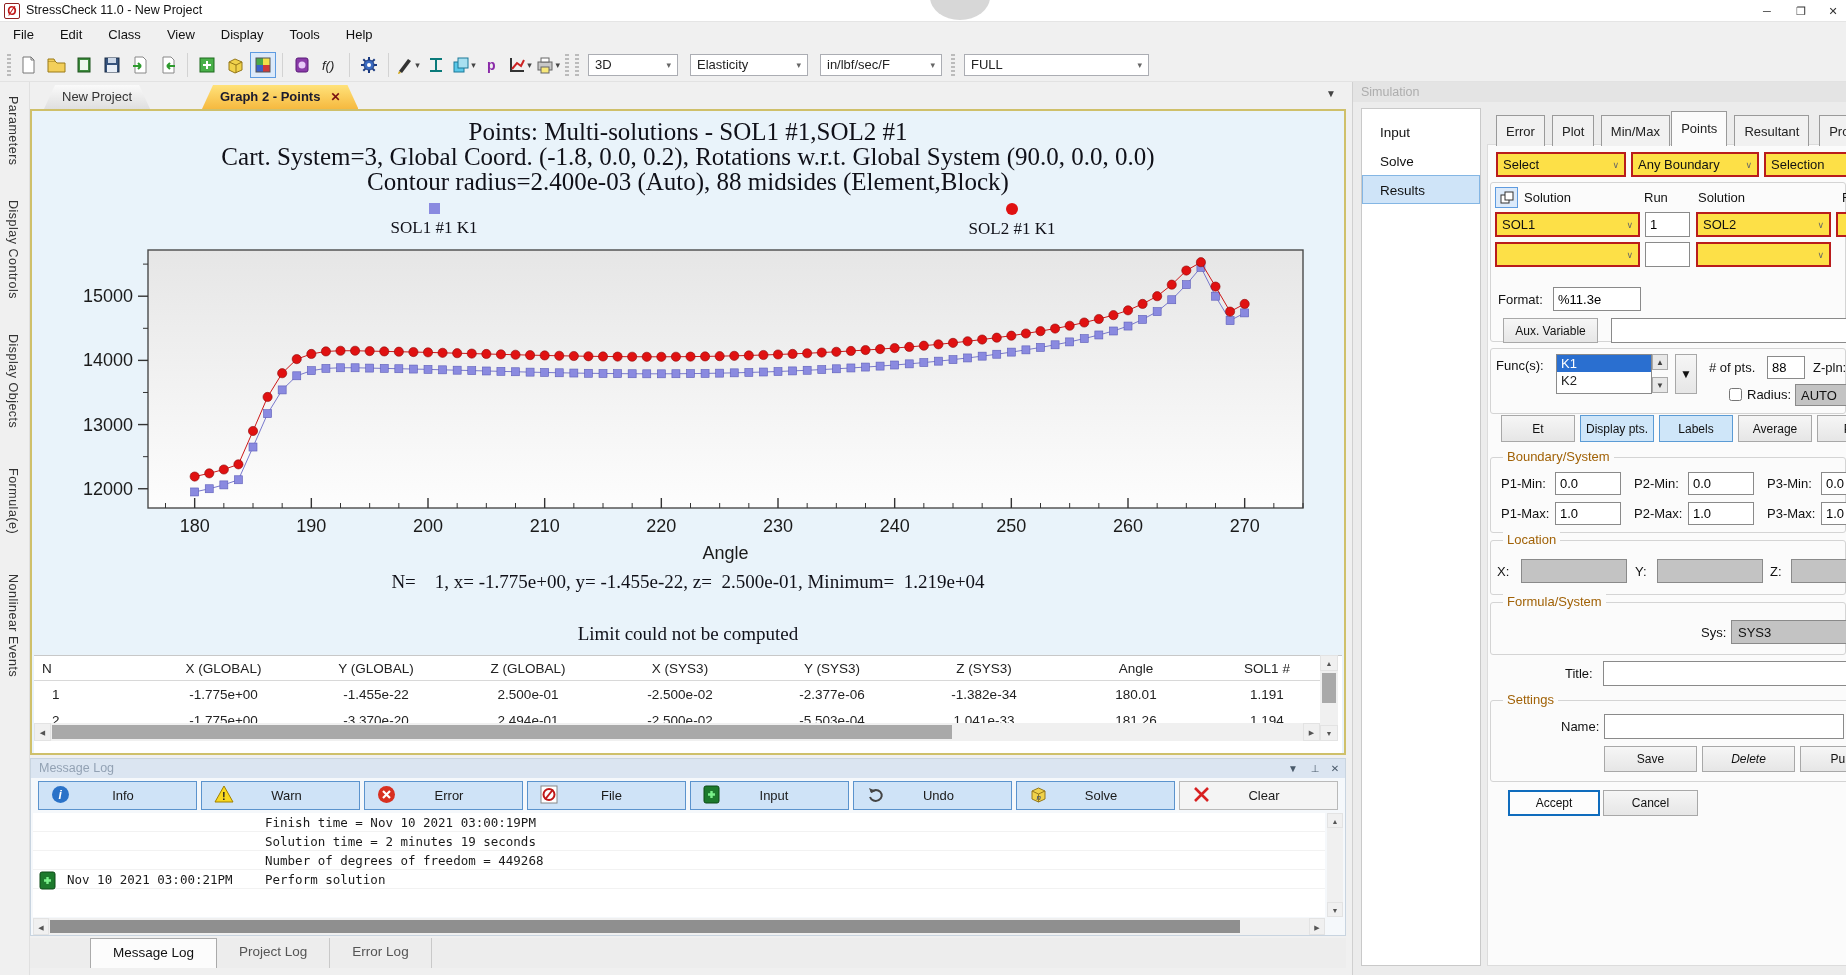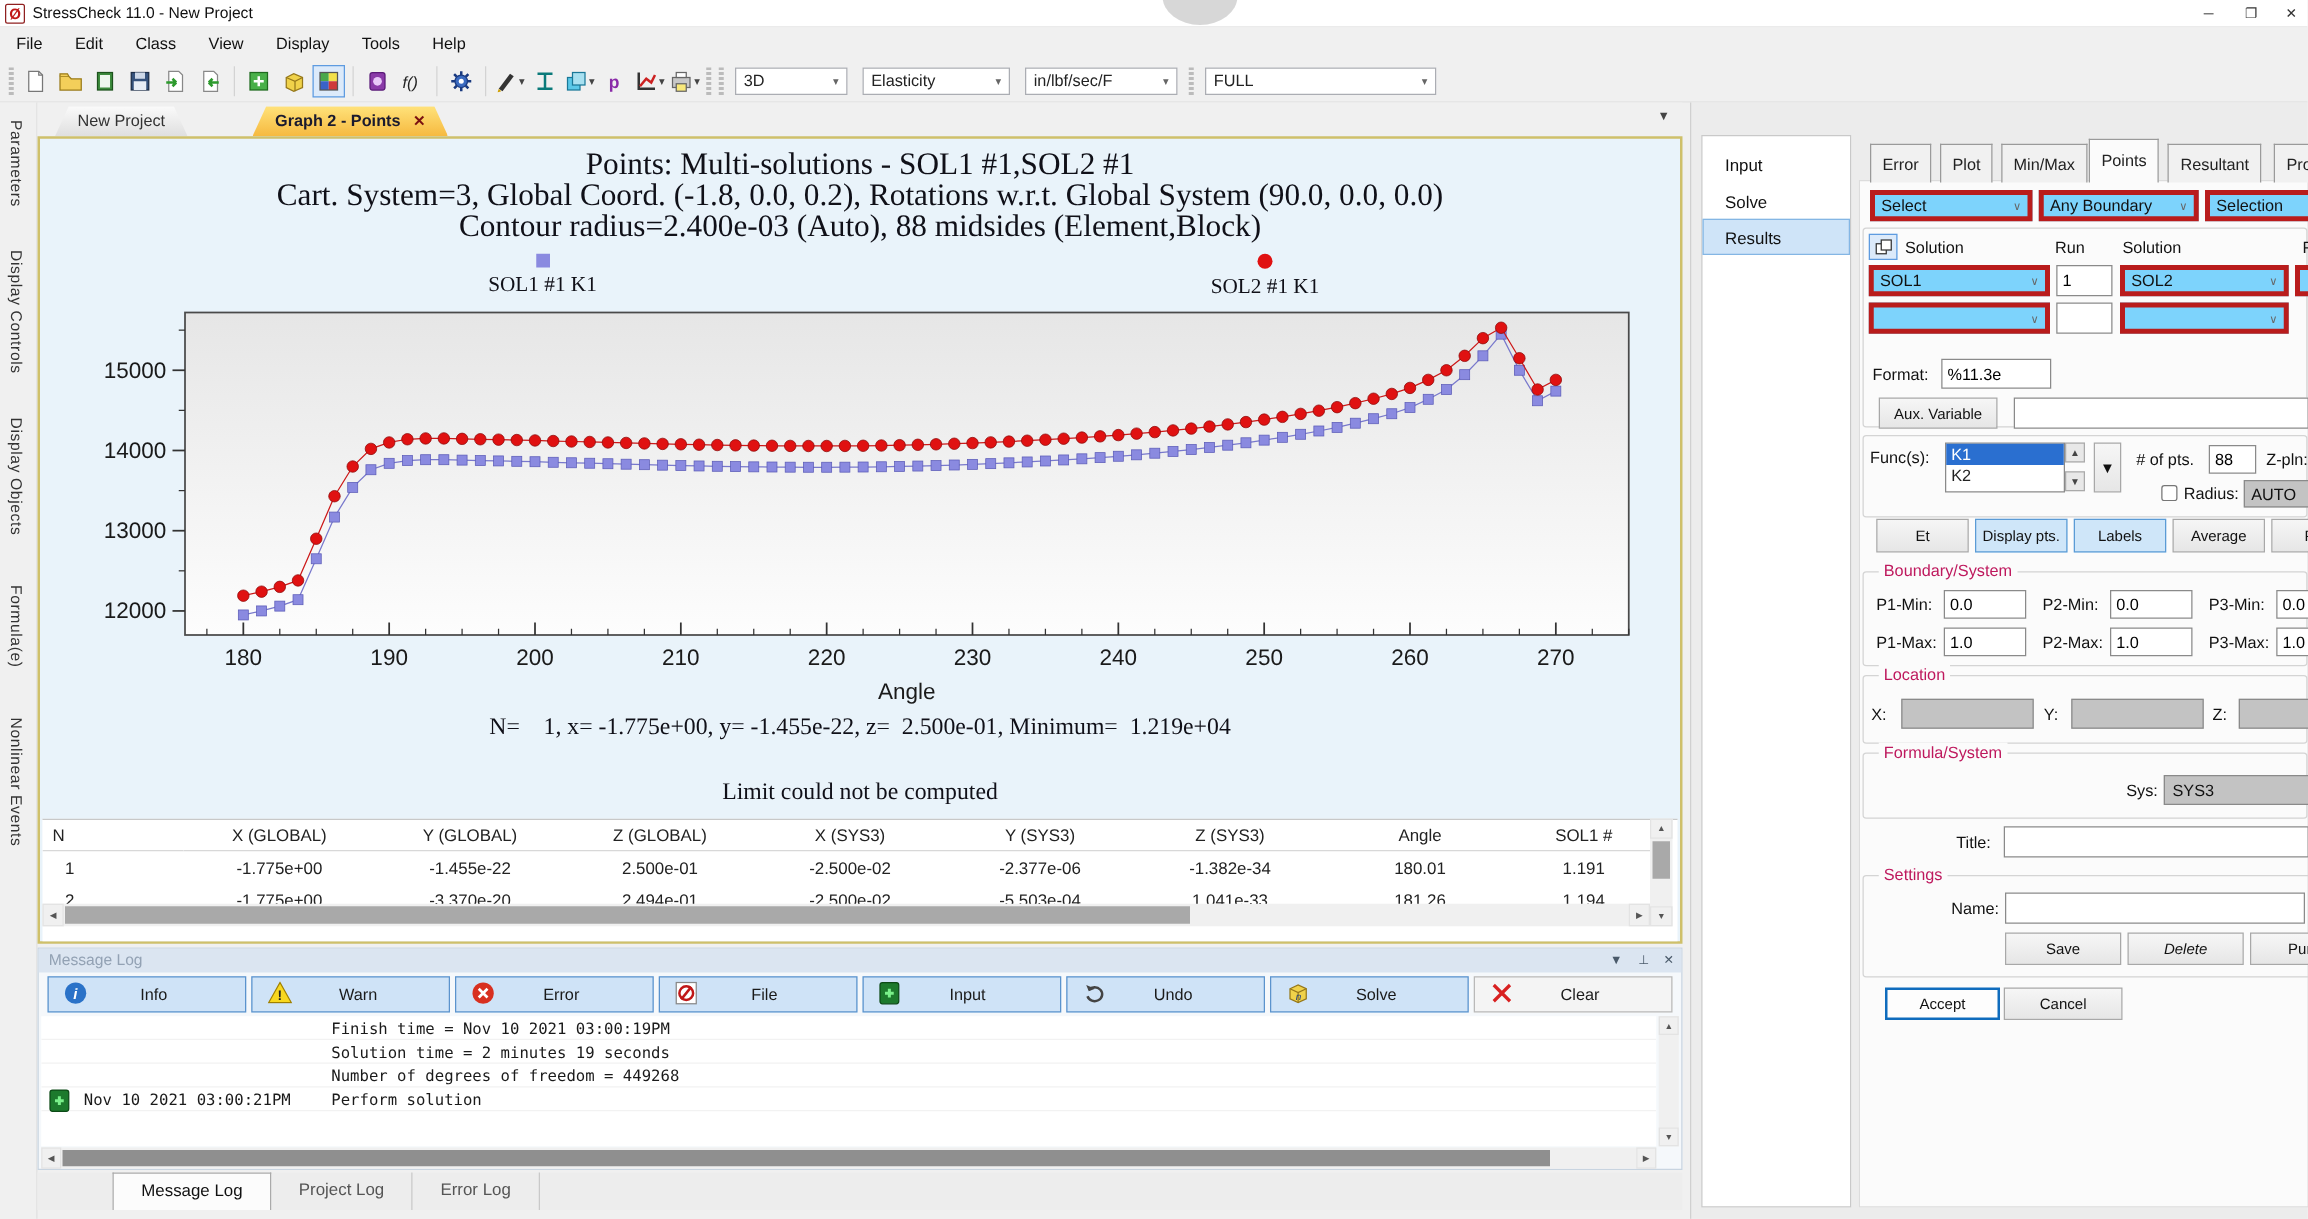--- a/index.html
+++ b/index.html
@@ -82,27 +82,27 @@
   
   #sim-panel { left:1352px; top:82px; width:494px; height:893px; background:#ececec; border-left:1px solid #d0d0d0; }
   #sim-titlebar { left:0; top:0; width:100%; height:20px; background:#e4e4e4; color:#adadad; font-size:12.5px; line-height:20px; padding-left:8px; }
   #sim-nav { left:8px; top:26px; width:120px; height:858px; background:#fff; border:1px solid #c9c9c9; padding-top:8px; }
   .sim-nav-item { height:29px; line-height:29px; padding-left:17px; font-size:13.5px; color:#111; border:1px solid transparent; }
   .sim-nav-item.active { background:#cfe4f8; border:1px solid #84b6e4; }
   #sim-body { left:134px; top:62px; width:360px; height:822px; background:#fbfbfb; border:1px solid #dcdcdc; }
   .sim-tab { position:absolute; top:33px; height:31px; line-height:31px; padding:0 9px; font-size:13px; background:#f1f1f1;
              border:1px solid #9a9a9a; border-bottom:none; color:#222; }
   .sim-tab.active { top:29px; height:35px; line-height:33px; background:#fbfbfb; z-index:3; }
-  .combo { background:#7dd3fc; border:4px solid #b91c1c; display:flex; align-items:center; justify-content:space-between;
+  .combo { background:#fde047; border:2px solid #b91c1c; display:flex; align-items:center; justify-content:space-between;
            padding:0 5px; font-size:13px; color:#111; }
   .tfield { background:#fff; border:1px solid #8a8a8a; font-size:13px; padding:0 4px; font-family:"Liberation Sans",sans-serif; }
   .gfield { background:#c3c3c3; border:1px solid #8a8a8a; }
   .slabel { font-size:13px; color:#111; white-space:nowrap; }
   .groupbox { border:1px solid #d4d4d4; border-radius:3px; }
-  .gb-title { position:absolute; top:-9px; left:12px; background:#fbfbfb; padding:0 4px; font-size:13px; color:#be185d; }
+  .gb-title { position:absolute; top:-9px; left:12px; background:#fbfbfb; padding:0 4px; font-size:13px; color:#a16207; }
   .sbtn { background:linear-gradient(#f6f6f6,#e6e6e6); border:1px solid #a8a8a8; font-size:12px; color:#111;
           text-align:center; display:flex; align-items:center; justify-content:center; }
   .sbtn.toggled { background:#cfe6f9; border:1px solid #5b9bd5; }
   .sbtn.default { border:2px solid #0f6cbd; background:#fdfdfd; }
   .listbox { background:#fff; border:1px solid #8a8a8a; font-size:13px; }
   .lb-item { padding:0 4px; height:17px; line-height:17px; }
   .lb-item.sel { background:#2a6fd0; color:#fff; }
   .spin { position:absolute; font-size:8px; color:#444; text-align:center; width:16px; height:16px; line-height:16px;
           background:#e8e8e8; border:1px solid #aaa; }
   svg text { font-family:"Liberation Sans", sans-serif; }
@@ -658,20 +658,21 @@
   </div>
 </div>
 
 <div class="abs" id="bottom-tabs">
     <div class="b-tab active">Message Log</div>
     <div class="b-tab">Project Log</div>
     <div class="b-tab">Error Log</div>
   </div>
 
 <div class="abs" id="sim-panel">
+  <div class="abs" id="sim-titlebar">Simulation</div>
   <div class="abs" id="sim-nav">
       <div class="sim-nav-item">Input</div>
       <div class="sim-nav-item">Solve</div>
       <div class="sim-nav-item active">Results</div>
     </div>
   <div class="abs" id="sim-body"></div>
   <div class="abs" id="sim-tabs"></div>
 
   <div class="abs combo" style="left:143px;top:70px;width:130px;height:25px;">
     <span>Select</span>

